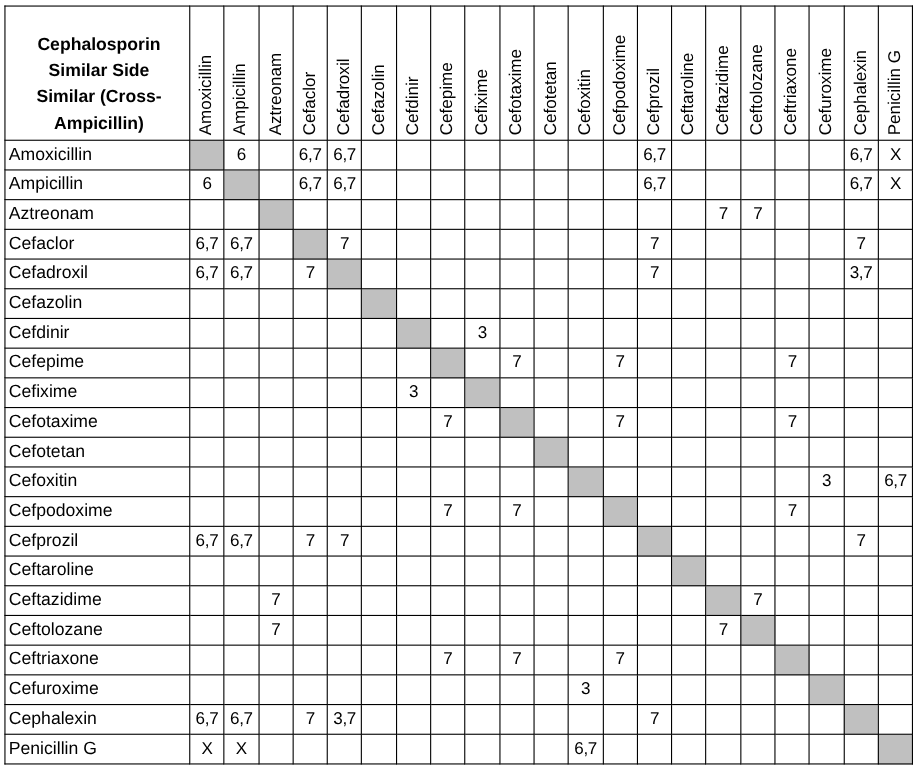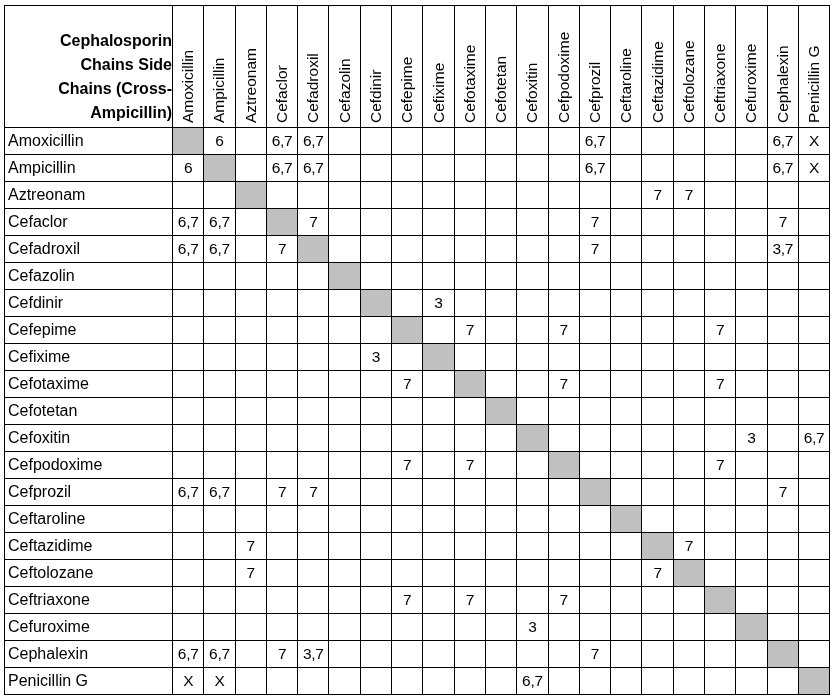--- a/index.html
+++ b/index.html
@@ -1,35 +1,35 @@
 <!DOCTYPE html>
 <html><head>
 <meta charset="utf-8">
 <style>
   html, body { margin: 0; padding: 0; background: #ffffff; }
   body { width: 839px; height: 699px; overflow: hidden; position: relative; font-family: "Liberation Sans", "DejaVu Sans", sans-serif; color: #000; }
   #matrix { position: absolute; left: 4px; top: 5px; border-collapse: collapse; table-layout: fixed; }
   #matrix td, #matrix th { border: 1.5px solid #000; padding: 0; box-sizing: border-box; }
-  .corner { width: 168px; height: 122px; text-align: right; vertical-align: bottom; font-weight: bold; font-size: 16px; line-height: 24px; padding: 0 0 2px 3px !important; }
+  .corner { width: 168px; height: 122px; text-align: center; vertical-align: bottom; font-weight: bold; font-size: 16px; line-height: 24px; padding: 0 0 2px 3px !important; }
   .colhead { width: 31.3px; height: 122px; vertical-align: bottom; position: relative; }
   .colhead .vt { position: absolute; left: 50%; bottom: 4px; transform-origin: left bottom; transform: rotate(-90deg) translate(0, 50%); white-space: nowrap; font-size: 15.5px; line-height: 18px; font-weight: normal; display: block; }
   .rowhead { width: 168px; height: 27px; text-align: left; font-size: 16px; padding-left: 3px !important; white-space: nowrap; }
   .cell { width: 31.3px; height: 27px; text-align: center; font-size: 15.5px; white-space: nowrap; letter-spacing: -0.3px; }
   .cell.diag { background: #c0c0c0; }
 </style>
 </head>
 <body>
 
 <table id="matrix">
   <thead>
     <tr id="header-row">
       <th class="corner">
         <div>Cephalosporin</div>
-        <div>Chains Side</div>
-        <div>Chains (Cross-</div>
+        <div>Similar Side</div>
+        <div>Similar (Cross-</div>
         <div>Ampicillin)</div>
       </th>
     <th class="colhead">
           <span class="vt">Amoxicillin</span>
         </th>
         <th class="colhead">
           <span class="vt">Ampicillin</span>
         </th>
         <th class="colhead">
           <span class="vt">Aztreonam</span>

